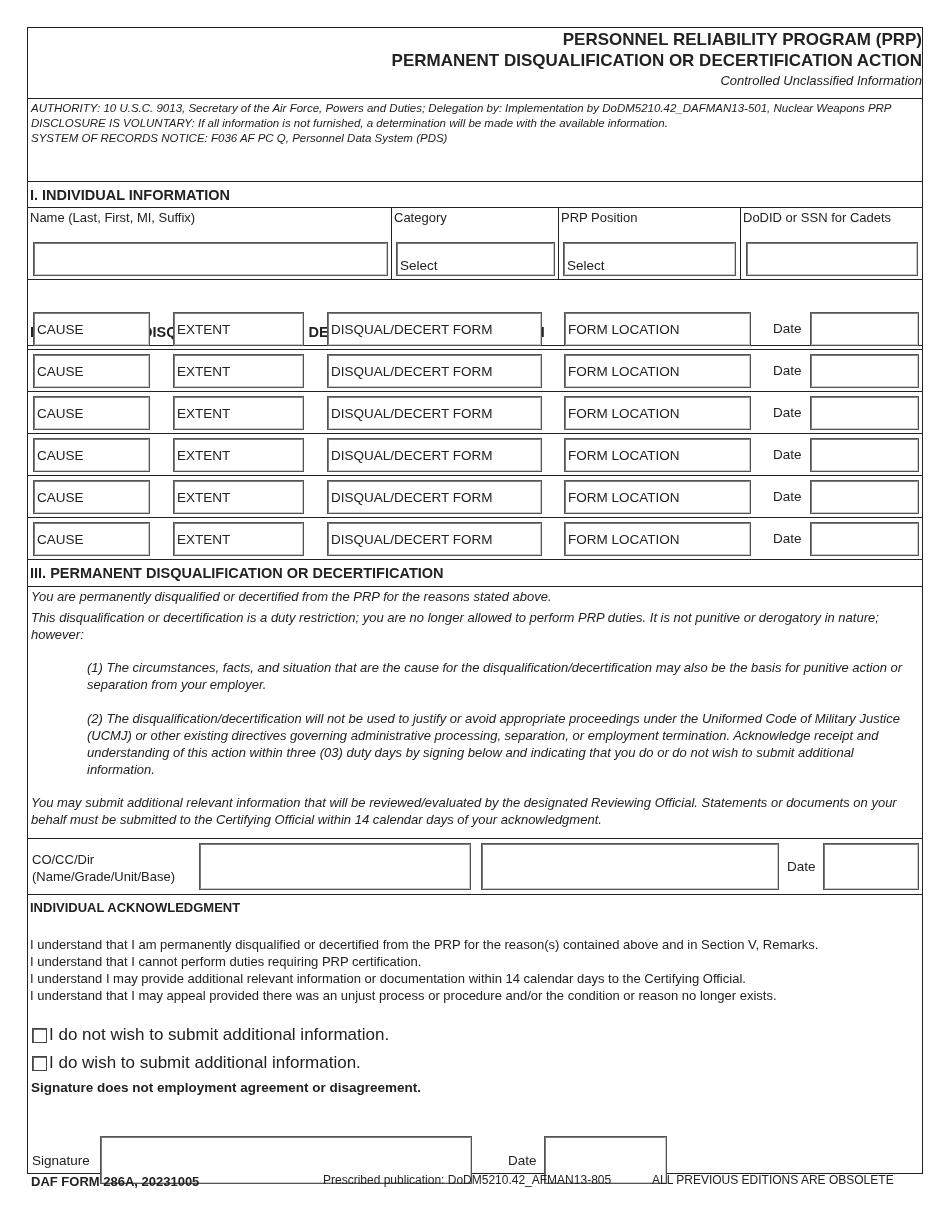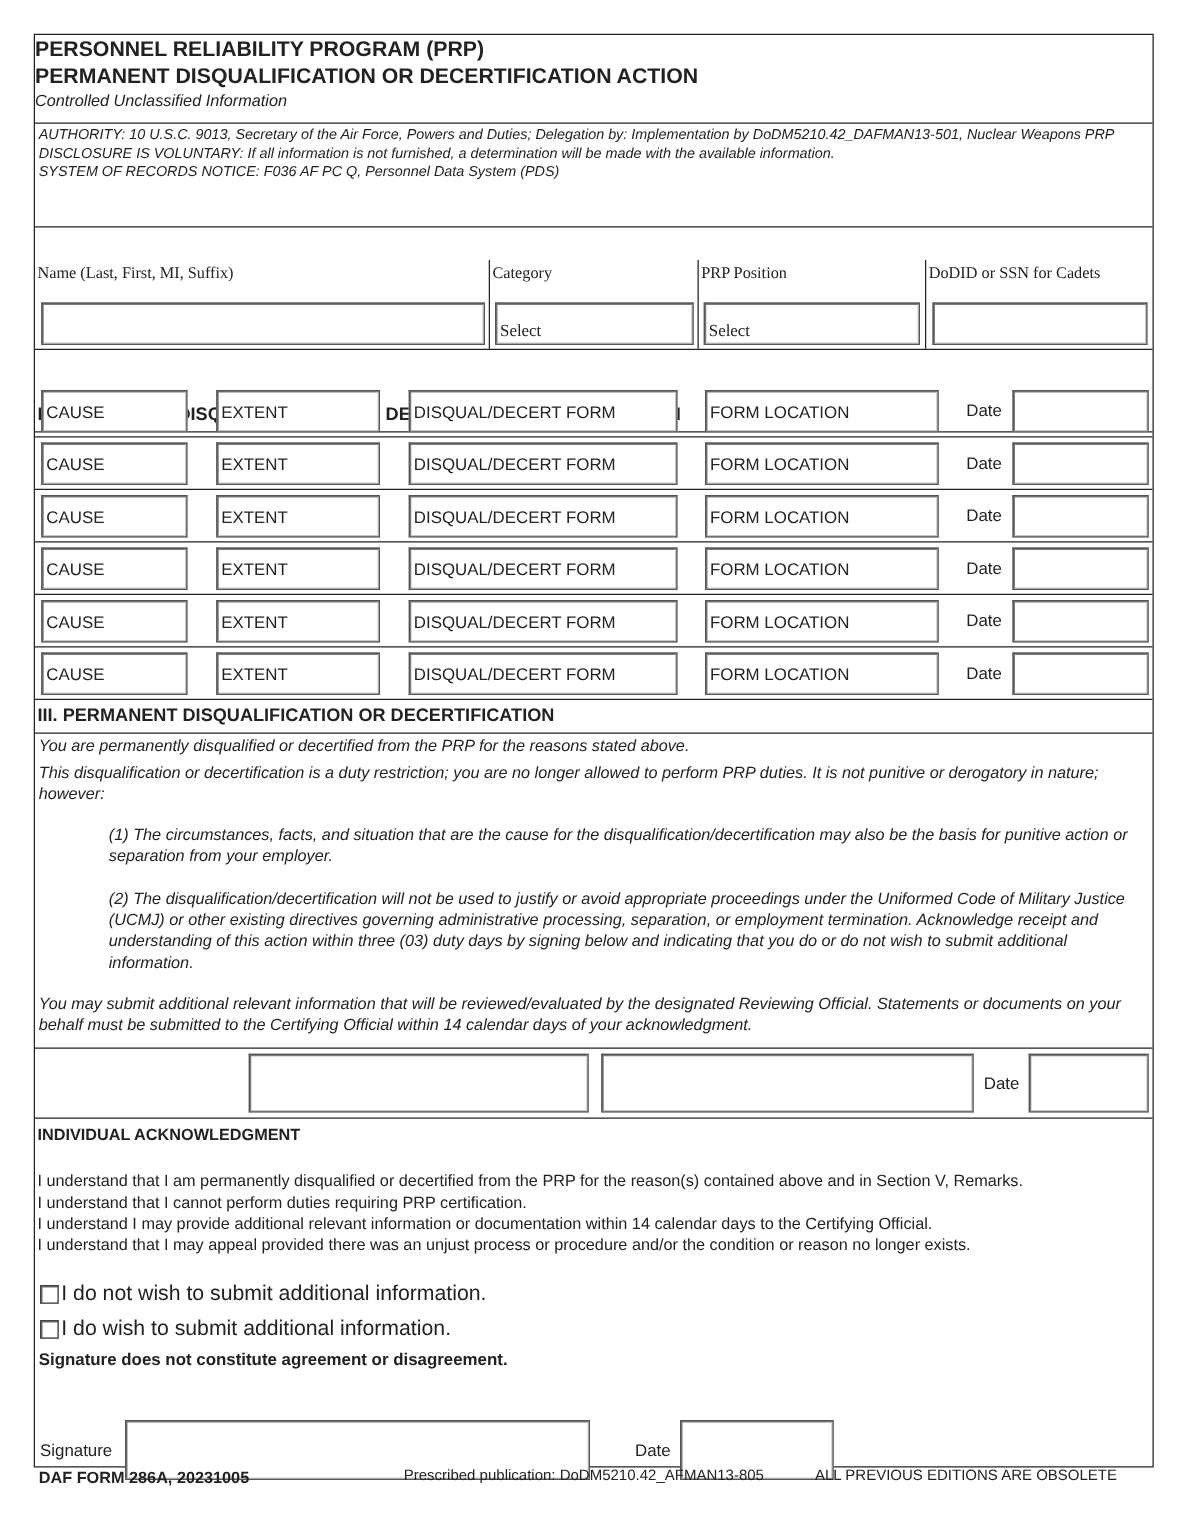--- a/index.html
+++ b/index.html
@@ -1,27 +1,27 @@
 <!DOCTYPE html>
 <html><head>
 <meta charset="utf-8">
 <style>
   * { box-sizing: border-box; }
   html, body { margin: 0; padding: 0; background: #ffffff; }
   body { width: 950px; height: 1230px; position: relative; font-family: "Liberation Sans", sans-serif; color: #222; }
   .frame { position: absolute; left: 27px; top: 27px; width: 896px; height: 1147px; border: 1px solid #222; }
   .block { position: absolute; left: 0; width: 894px; border-bottom: 1px solid #222; }
-  .title-block { top: 0; height: 71px; text-align: left; }
+  .title-block { top: 0; height: 71px; text-align: right; }
   .t1 { font-weight: bold; font-size: 17px; margin-top: 2px; line-height: 20px; }
   .t2 { font-weight: bold; font-size: 17px; line-height: 22px; }
   .t3 { font-style: italic; font-size: 13px; line-height: 17px; }
   .auth-block { top: 71px; height: 83px; font-style: italic; font-size: 11.5px; line-height: 15.2px; padding: 2px 3px; }
   .sec-head { font-weight: bold; font-size: 14.5px; padding-left: 2px; line-height: 26px; }
   .sec1-head { top: 154px; height: 26px; }
-  .sec1-row { top: 180px; height: 72px; font-family: Liberation Serif, serif; }
+  .sec1-row { top: 180px; height: 72px; }
   .col { position: absolute; top: 0; height: 71px; border-right: 1px solid #222; }
   .col .lbl { font-size: 13px; padding: 2px 2px 0 2px; line-height: 16px; }
   .field { position: absolute; background: #fff; border-top: 2px solid #7a7a7a; border-left: 2px solid #7a7a7a; border-bottom: 2px solid #c8c8c8; border-right: 2px solid #c8c8c8; outline: 1px solid #555; outline-offset: -1px; font-size: 13.5px; color: #222; padding-left: 2px; display: flex; align-items: center; }
   .sec2-head { top: 252px; height: 28px; line-height: 28px; margin-top: 38px; }
   .sec2-row { height: 42px; }
   .date-lbl { position: absolute; font-size: 13.5px; }
   .sec3-head { top: 532px; height: 27px; line-height: 27px; }
   .sec3-body { top: 559px; height: 252px; font-style: italic; font-size: 13px; line-height: 17px; padding: 0 3px; }
   .sec3-body p { margin: 0; }
   .indent { padding-left: 56px; }
@@ -47,20 +47,21 @@
     <div class="t2">PERMANENT DISQUALIFICATION OR DECERTIFICATION ACTION</div>
     <div class="t3">Controlled Unclassified Information</div>
   </div>
 
   <div class="block auth-block">
     <div>AUTHORITY: 10 U.S.C. 9013, Secretary of the Air Force, Powers and Duties; Delegation by: Implementation by DoDM5210.42_DAFMAN13-501, Nuclear Weapons PRP</div>
     <div>DISCLOSURE IS VOLUNTARY: If all information is not furnished, a determination will be made with the available information.</div>
     <div>SYSTEM OF RECORDS NOTICE: F036 AF PC Q, Personnel Data System (PDS)</div>
   </div>
 
+  <div class="block sec-head sec1-head">I. INDIVIDUAL INFORMATION</div>
   <div class="block sec1-row">
     <div class="col" style="left:0;width:364px;">
       <div class="lbl">Name (Last, First, MI, Suffix)</div>
       <div class="field" style="left:5px;top:34px;width:355px;height:34px;"></div>
     </div>
     <div class="col" style="left:364px;width:167px;">
       <div class="lbl">Category</div>
       <div class="field" style="left:4px;top:34px;width:159px;height:34px;padding-top:12px;">Select</div>
     </div>
     <div class="col" style="left:531px;width:182px;">
@@ -126,20 +127,24 @@
   <div class="block sec-head sec3-head">III. PERMANENT DISQUALIFICATION OR DECERTIFICATION</div>
   <div class="block sec3-body">
     <p style="margin-top:1px;">You are permanently disqualified or decertified from the PRP for the reasons stated above.</p>
     <p style="margin-top:4px;">This disqualification or decertification is a duty restriction; you are no longer allowed to perform PRP duties. It is not punitive or derogatory in nature; however:</p>
     <p class="indent" style="margin-top:16px;">(1) The circumstances, facts, and situation that are the cause for the disqualification/decertification may also be the basis for punitive action or separation from your employer.</p>
     <p class="indent" style="margin-top:17px;">(2) The disqualification/decertification will not be used to justify or avoid appropriate proceedings under the Uniformed Code of Military Justice (UCMJ) or other existing directives governing administrative processing, separation, or employment termination. Acknowledge receipt and understanding of this action within three (03) duty days by signing below and indicating that you do or do not wish to submit additional information.</p>
     <p style="margin-top:16px;">You may submit additional relevant information that will be reviewed/evaluated by the designated Reviewing Official.  Statements or documents on your behalf must be submitted to the Certifying Official within 14 calendar days of your acknowledgment.</p>
   </div>
 
   <div class="block cocc-row">
+    <div style="position:absolute;left:4px;top:12px;font-size:13px;line-height:17px;">
+      <div>CO/CC/Dir</div>
+      <div>(Name/Grade/Unit/Base)</div>
+    </div>
     <div class="field" style="left:171px;top:4px;width:272px;height:47px;"></div>
     <div class="field" style="left:453px;top:4px;width:298px;height:47px;"></div>
     <div class="date-lbl" style="left:759px;top:20px;">Date</div>
     <div class="field" style="left:795px;top:4px;width:96px;height:47px;"></div>
   </div>
 
   <div class="block ack-block">
     <div class="ack-head">INDIVIDUAL ACKNOWLEDGMENT</div>
     <div class="ack-lines">
       <div>I understand that I am permanently disqualified or decertified from the PRP for the reason(s) contained above and in Section V, Remarks.</div>
@@ -148,21 +153,21 @@
       <div>I understand that I may appeal provided there was an unjust process or procedure and/or the condition or reason no longer exists.</div>
     </div>
     <div class="cb-row" style="top:130px;">
       <span class="cb"></span>
       <span>I do not wish to submit additional information.</span>
     </div>
     <div class="cb-row" style="top:158px;">
       <span class="cb"></span>
       <span>I do wish to submit additional information.</span>
     </div>
-    <div class="sig-note">Signature does not constitute agreement or disagreement.</div>
+    <div class="sig-note">Signature does not employment agreement or disagreement.</div>
     <div style="position:absolute;left:4px;top:258px;font-size:13.5px;">Signature</div>
     <div class="field" style="left:72px;top:241px;width:372px;height:48px;"></div>
     <div style="position:absolute;left:480px;top:258px;font-size:13.5px;">Date</div>
     <div class="field" style="left:516px;top:241px;width:123px;height:48px;"></div>
   </div>
 </div>
 
 <div class="footer f-left">DAF FORM 286A, 20231005</div>
 <div class="footer f-mid">Prescribed publication: DoDM5210.42_AFMAN13-805</div>
 <div class="footer f-right">ALL PREVIOUS EDITIONS ARE OBSOLETE</div>

